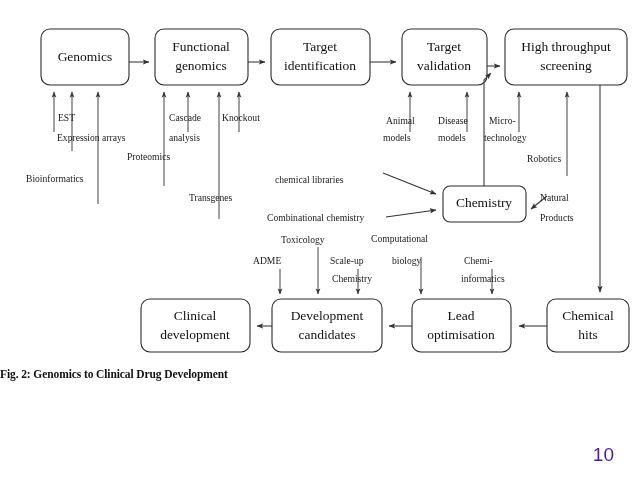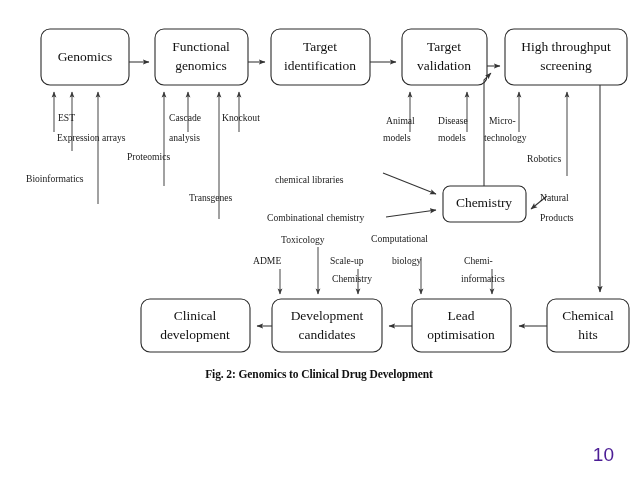--- a/index.html
+++ b/index.html
@@ -53,21 +53,21 @@
   .stem {
     stroke: #3a3a3a;
     stroke-width: 0.95;
     fill: none;
   }
   .caption {
     position: absolute;
     left: 0;
     top: 364px;
     width: 638px;
-    text-align: center;
+    text-align: left;
     font-family: "Liberation Serif", "DejaVu Serif", serif;
     font-weight: bold;
     font-size: 11.5px;
     color: #111111;
     letter-spacing: -0.1px;
   }
   .page-number {
     position: absolute;
     right: 24px;
     top: 440px;

